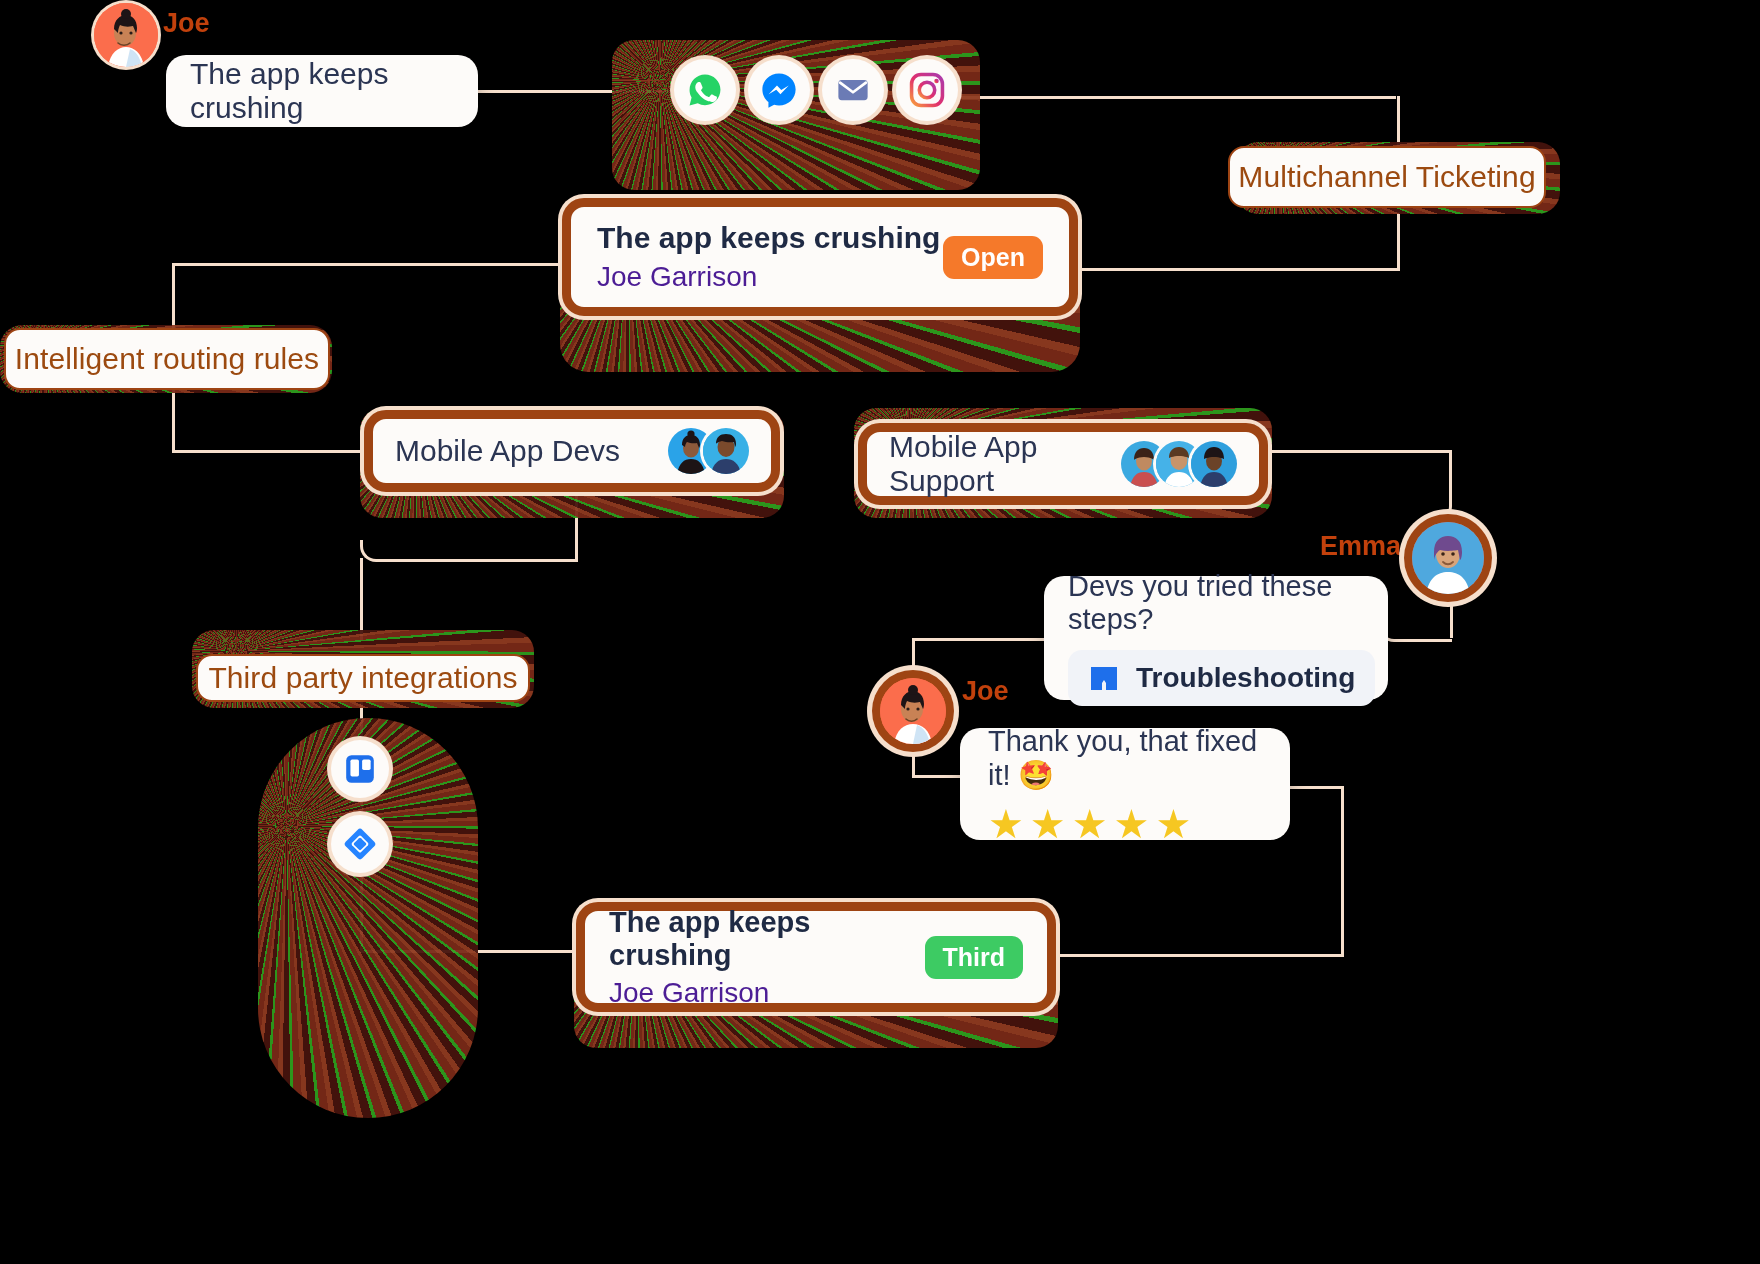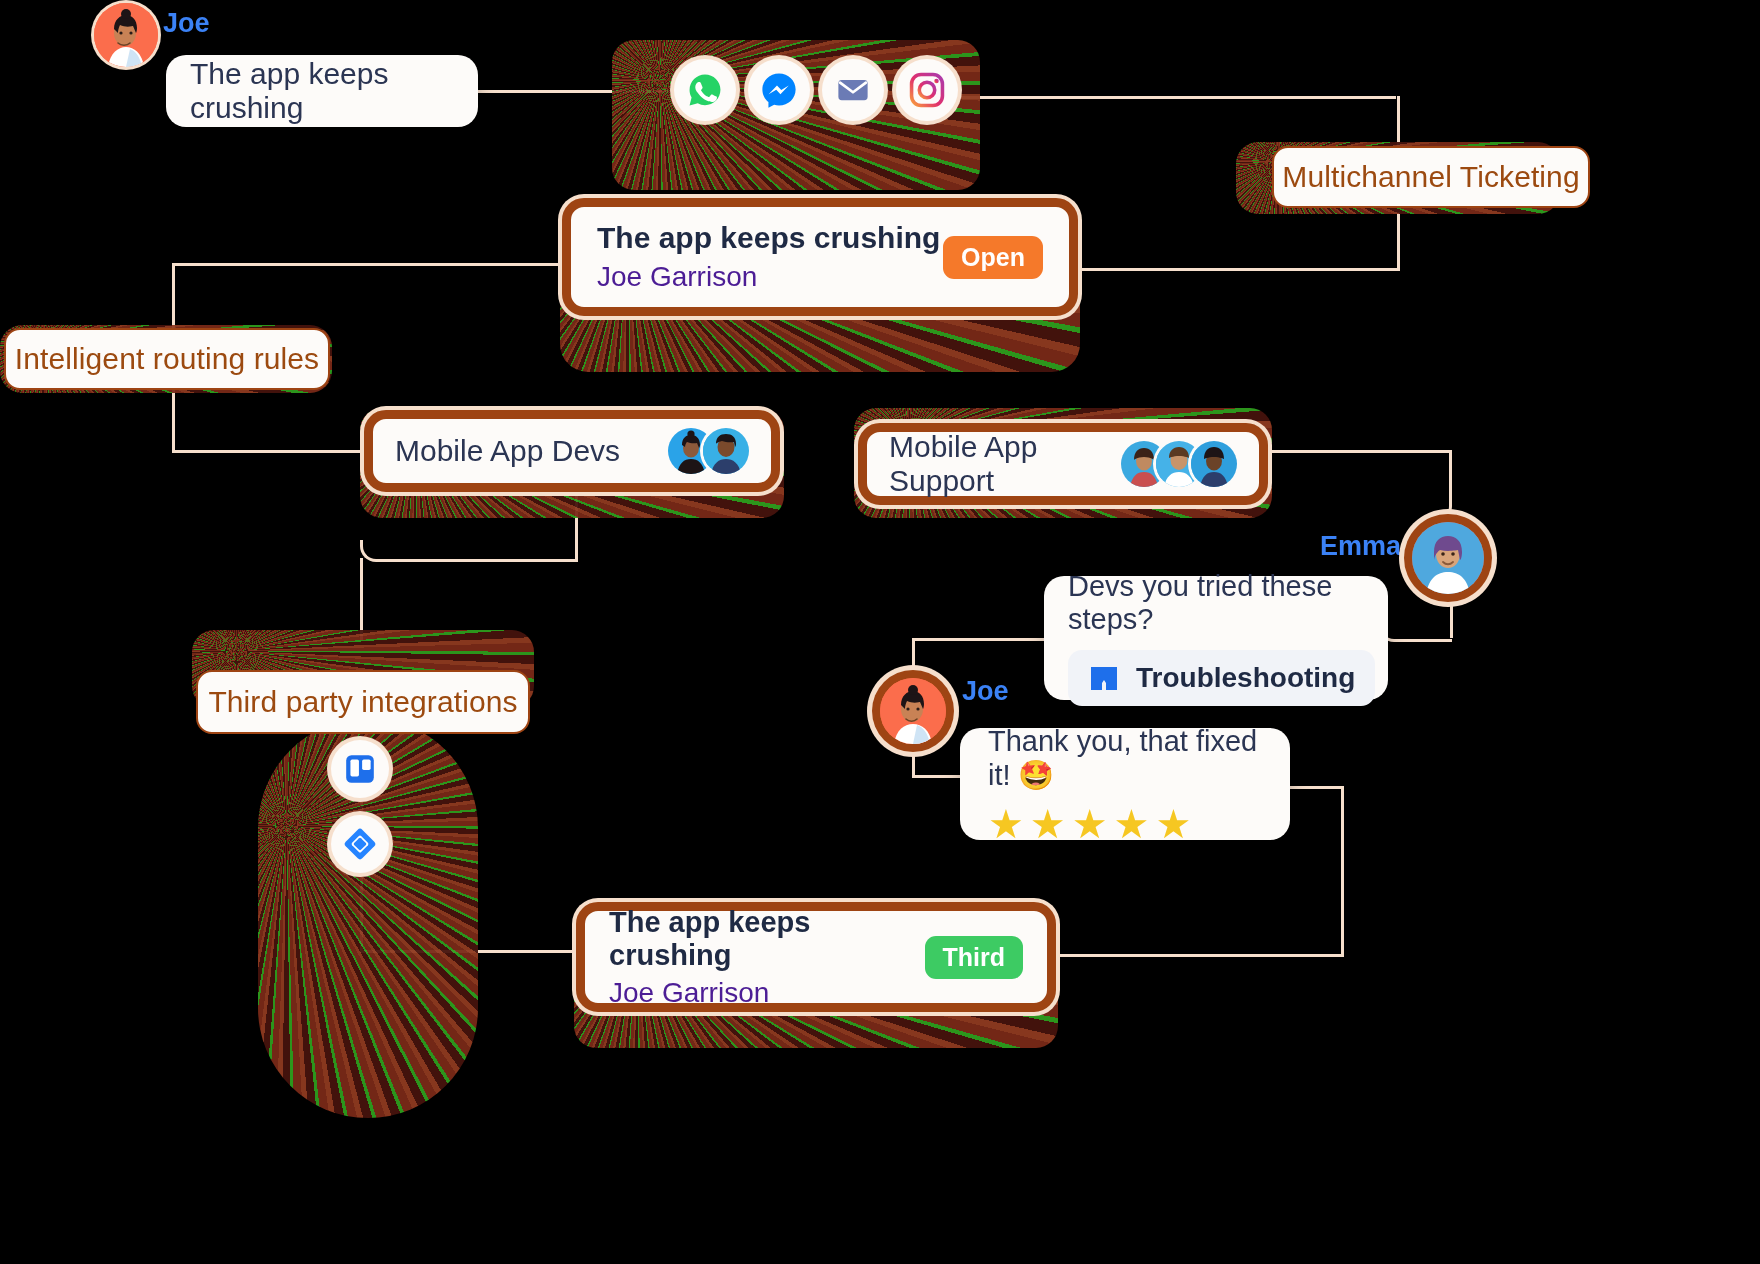--- a/index.html
+++ b/index.html
@@ -127,21 +127,21 @@
     border-radius: 50%;
     overflow: hidden;
     z-index: 9;
     background: #fb6d4c;
   }
   .avatar.ringed {
     box-shadow: 0 0 0 8px #9e4413, 0 0 0 13px #f6dfcc;
   }
   .name-tag {
     position: absolute;
-    color: #3b82f6;
+    color: #c2410c;
     font-size: 27px;
     font-weight: bold;
     z-index: 9;
   }
 
   .mini-av {
     width: 46px; height: 46px;
     border-radius: 50%;
     overflow: hidden;
     margin-left: -11px;
@@ -269,21 +269,21 @@
           <stop offset="45%" stop-color="#E1306C"></stop>
           <stop offset="100%" stop-color="#A93AAF"></stop>
         </linearGradient>
       </defs>
       <rect x="3" y="3" width="26" height="26" rx="8" fill="none" stroke="url(#ig)" stroke-width="3"></rect>
       <circle cx="16" cy="16" r="6.5" fill="none" stroke="url(#ig)" stroke-width="3"></circle>
       <circle cx="24" cy="8.5" r="1.9" fill="url(#ig)"></circle>
     </svg>
   </div>
 
-  <div class="pill" style="left:1272px;top:146px;width:318px;height:62px;">
+  <div class="pill" style="left:1228px;top:146px;width:318px;height:62px;">
     <span>Multichannel Ticketing</span>
   </div>
 
   <div class="card thick" style="left:562px;top:198px;width:516px;height:118px;padding:0 26px;justify-content:space-between;">
     <div style="display:flex;flex-direction:column;gap:6px;">
       <span class="title-strong">The app keeps crushing</span>
       <span class="subtle">Joe Garrison</span>
     </div>
     <span class="badge" style="background:#F5792A;">Open</span>
   </div>
@@ -391,21 +391,21 @@
     <span class="title-plain" style="font-size:29px;">Thank you, that fixed it! 🤩</span>
     <div class="stars">
       <span>★</span>
       <span>★</span>
       <span>★</span>
       <span>★</span>
       <span>★</span>
     </div>
   </div>
 
-  <div class="pill" style="left:196px;top:670px;width:334px;height:64px;text-align:center;">
+  <div class="pill" style="left:196px;top:654px;width:334px;height:48px;text-align:center;">
     <span>Third party integrations</span>
   </div>
 
   <div class="integr" style="left:331px;top:740px;">
     <svg width="34" height="34" viewBox="0 0 32 32">
       <rect x="3" y="3" width="26" height="26" rx="5" fill="#1E6FEB"></rect>
       <rect x="7" y="7" width="8" height="16" rx="1.6" fill="#fff"></rect>
       <rect x="18" y="7" width="8" height="10" rx="1.6" fill="#fff"></rect>
     </svg>
   </div>

